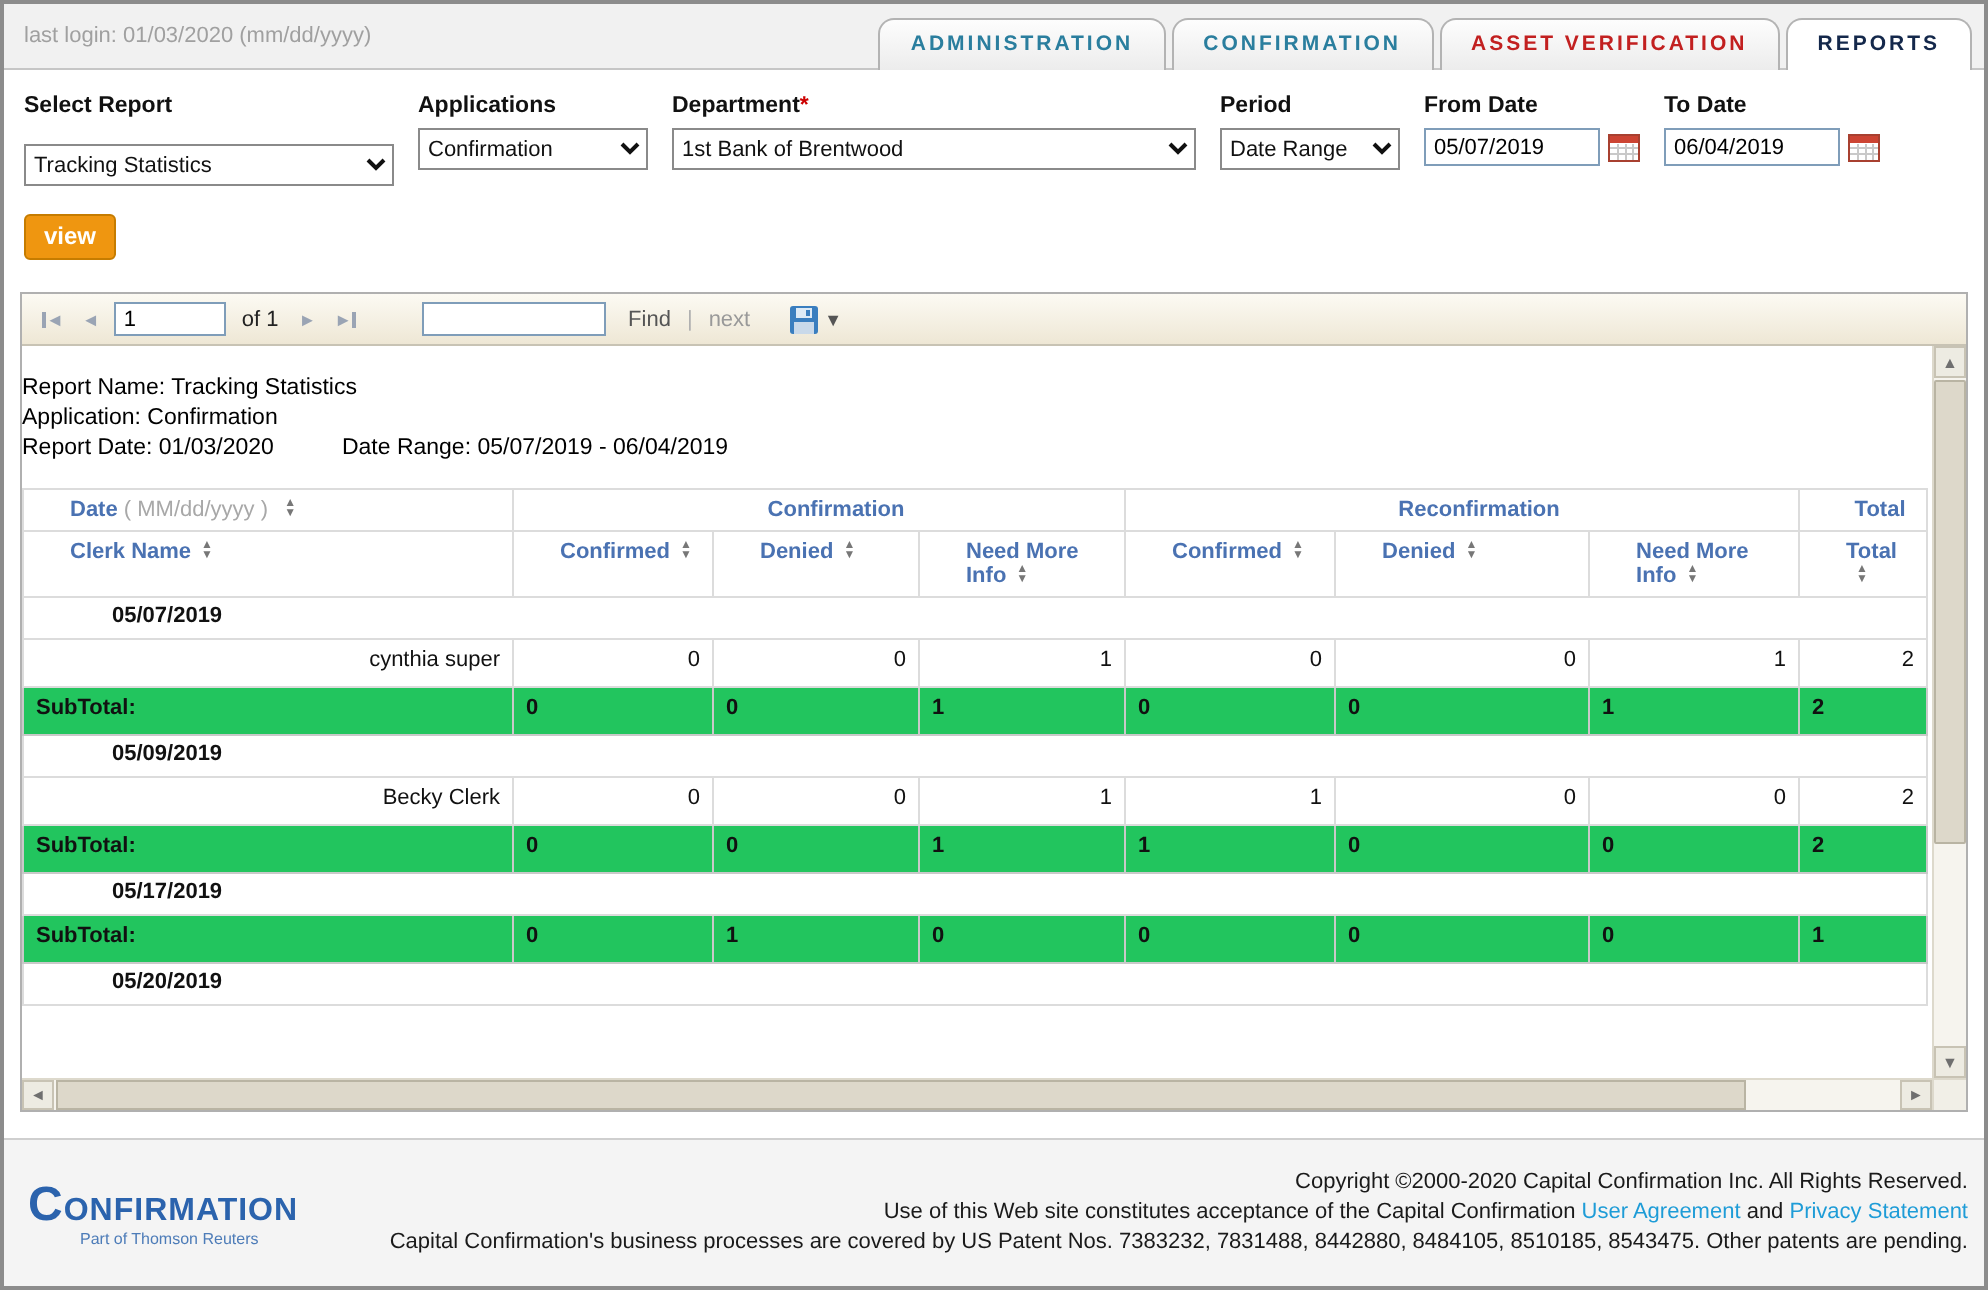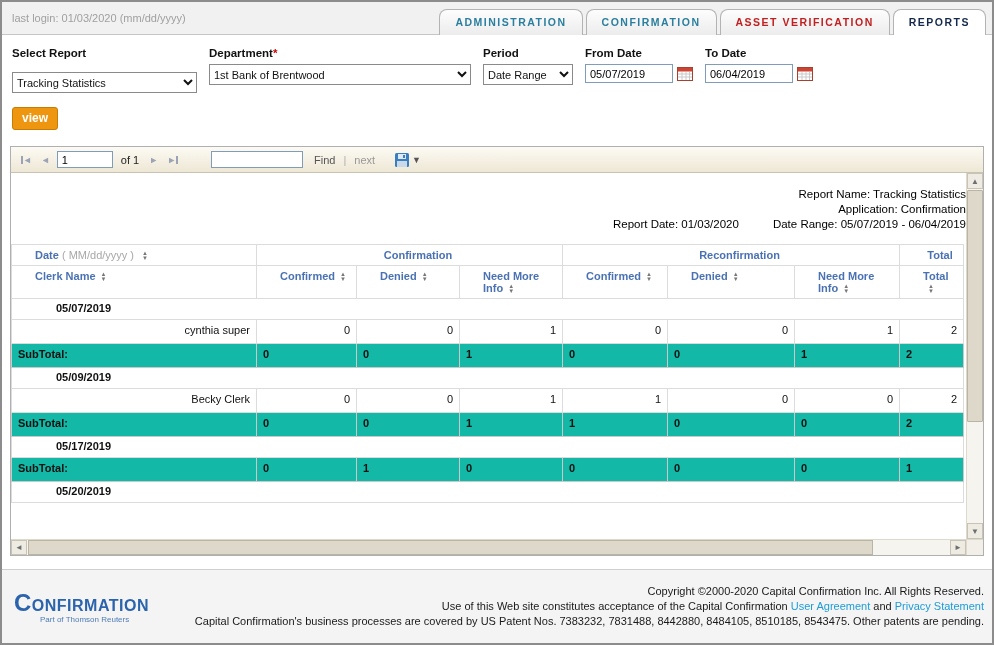--- a/index.html
+++ b/index.html
@@ -81,34 +81,34 @@
   .find-link { color:#555; cursor:pointer; margin-left:6px; }
   .sep { color:#b0b0b0; margin:0 3px; }
   .next-link { color:#999; cursor:pointer; }
   .export { display:inline-flex; align-items:center; margin-left:14px; cursor:pointer; }
   .export .caret { font-size:9px; color:#555; margin-left:2px; }
 
   
   .rv-body { position:relative; height:366px; background:#fff; overflow:hidden; }
   .rv-content { position:absolute; left:0; top:0; right:17px; bottom:0; overflow:hidden; }
 
-  .rpt-head { text-align:right; font-size:11.5px; color:#000; margin-top:14px; line-height:15px; }
+  .rpt-head { text-align:left; font-size:11.5px; color:#000; margin-top:14px; line-height:15px; }
   .rpt-head .gap-span { margin-left:26px;padding-left:8px; }
 
   .rpt-table { border-collapse:collapse; table-layout:fixed; width:952px; margin-top:12px; font-size:11px; color:#111; }
   .rpt-table th, .rpt-table td { border:1px solid #dcdcdc; padding:4px 6px; text-align:left; vertical-align:top; }
   .rpt-table thead th { color:#4a72b2; font-weight:bold;padding-left:23px; }
   .h-fmt { color:#a8a8a8; font-weight:normal; }
   .ghead { text-align:center !important; }
   .sort { display:inline-flex; flex-direction:column; margin-left:5px; vertical-align:middle; color:#777; cursor:pointer; }
   .sort span { font-size:6px; line-height:5px; }
 
   tr.group-row td { border-left:1px solid #dcdcdc; border-right:1px solid #dcdcdc; font-weight:bold; padding-left:44px; height:21px; padding-top:3px; padding-bottom:3px; }
   tr.data-row td { height:24px; background:#fff;text-align:right; }
-  tr.subtotal-row td { height:24px; background:#14b8a6; font-weight:bold; border-color:#c9c9c9; }
+  tr.subtotal-row td { height:24px; background:#22c55e; font-weight:bold; border-color:#c9c9c9; }
 
   
   .vscroll {
     position:absolute; right:0; top:0; bottom:0; width:17px;
     background:#f6f4ee; border-left:1px solid #ddd9cc;
     display:flex; flex-direction:column;
   }
   .sb-btn {
     height:16px; flex:0 0 16px; background:#edebe2; border:1px solid #c8c3b4;
     color:#6f6f6f; font-size:8px; display:flex; align-items:center; justify-content:center;
@@ -155,20 +155,24 @@
       <div class="tab t-conf">CONFIRMATION</div>
       <div class="tab t-asset">ASSET VERIFICATION</div>
       <div class="tab t-reports">REPORTS</div>
     </div>
   </div>
 
   <div class="filters">
     <div class="fgroup fg-report">
       <label>Select Report</label>
       <select><option>Tracking Statistics</option></select>
+    </div>
+    <div class="fgroup fg-apps">
+      <label>Applications</label>
+      <select><option>Confirmation</option></select>
     </div>
     <div class="fgroup fg-dept">
       <label><span>Department</span><span class="req">*</span></label>
       <select><option>1st Bank of Brentwood</option></select>
     </div>
     <div class="fgroup fg-period">
       <label>Period</label>
       <select><option>Date Range</option></select>
     </div>
     <div class="fgroup">

